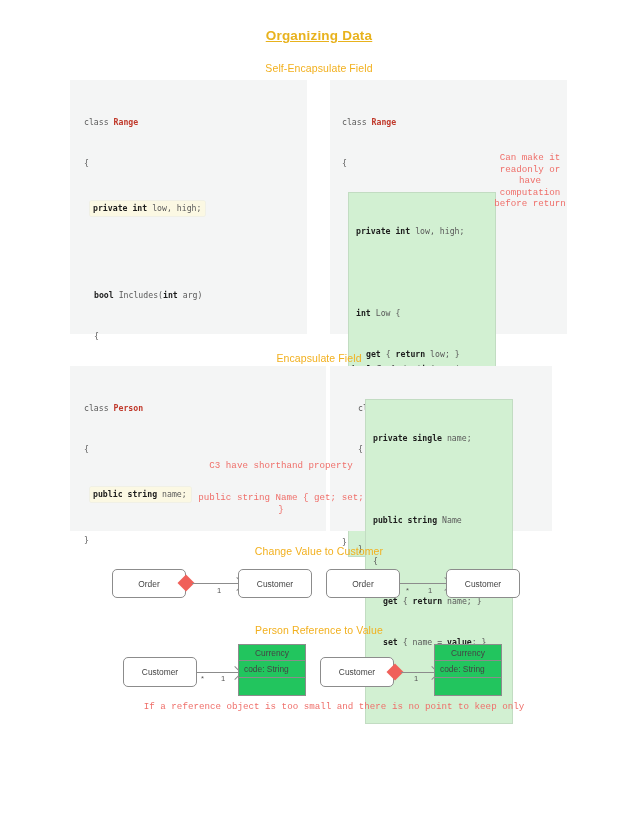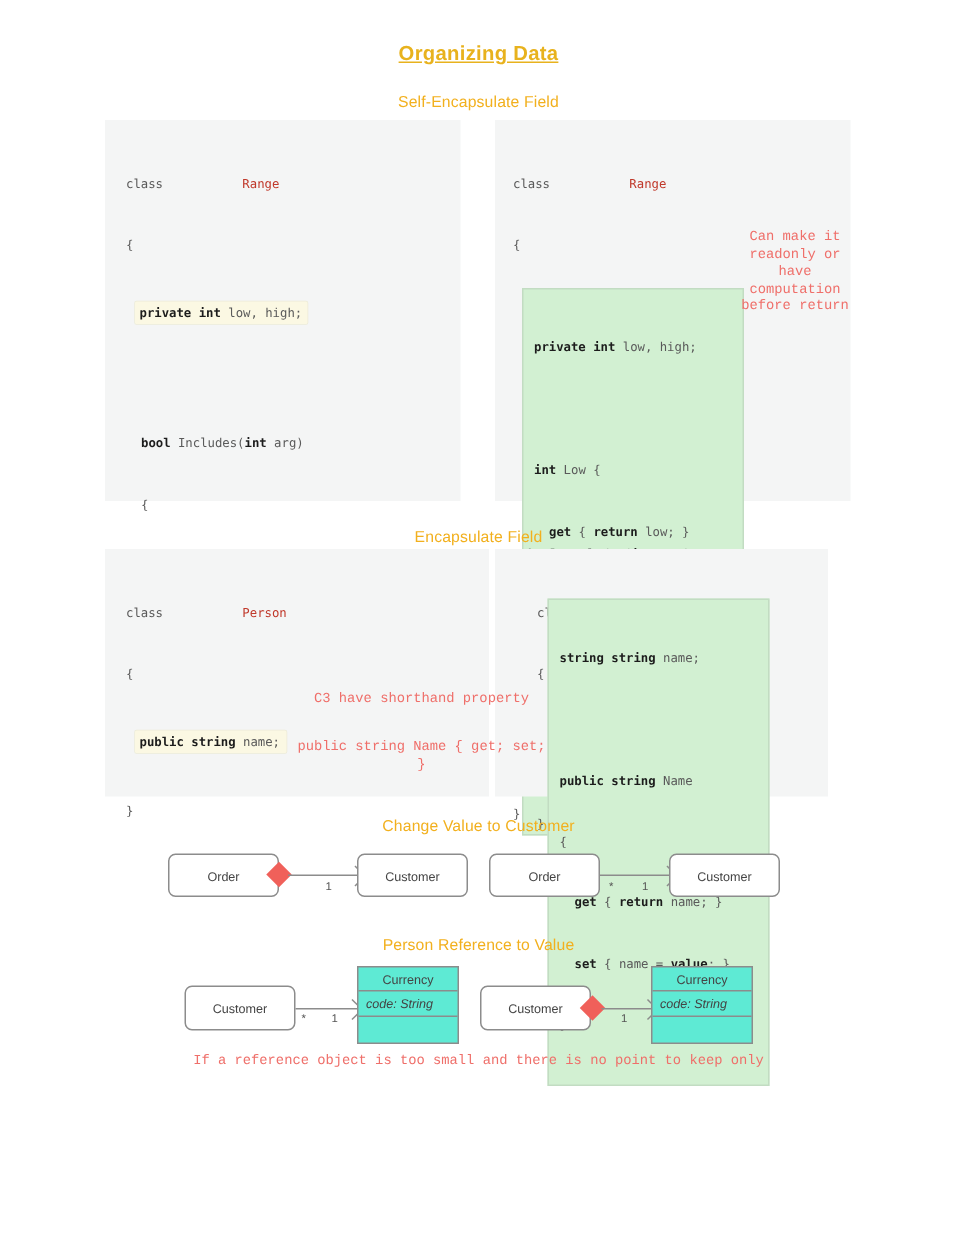--- a/index.html
+++ b/index.html
@@ -49,21 +49,21 @@
     box-sizing: border-box;
   }
   .code {
     font-family: "DejaVu Sans Mono", monospace;
     font-size: 8.2px;
     line-height: 13.6px;
     color: #3c3c3c;
     white-space: pre;
   }
   .code .kw   { font-weight: bold; color: #1c1c1c; }
-  .code .cls  { font-weight: normal; color: #c0392b; margin-left: 48px; }
+  .code .cls  { font-weight: bold; color: #c0392b; }
   .code .pln  { color: #5a5a5a; }
   .code .brc  { color: #5a5a5a; }
 
   .hl-yellow {
     background: #fbf8e3;
     display: inline-block;
     padding: 1px 4px 1px 3px;
     border-radius: 1px;
     box-shadow: 0 0 0 .5px #ecebd8;
   }
@@ -101,40 +101,39 @@
     box-sizing: border-box;
     display: flex;
     align-items: center;
     justify-content: center;
     font-size: 8.4px;
     color: #444;
   }
   .uml-class {
     position: absolute;
     border: 1.3px solid #8c8c8c;
-    background: #5eead4;
+    background: #22c55e;
     box-sizing: border-box;
   }
   .uml-class .cmp {
     box-sizing: border-box;
     display: flex;
     align-items: center;
     font-size: 8.4px;
     color: #444;
   }
   .uml-class .cmp.head {
     justify-content: center;
     border-bottom: 1.3px solid #8c8c8c;
     height: 16px;
   }
   .uml-class .cmp.attr {
     padding-left: 5px;
     border-bottom: 1.3px solid #8c8c8c;
     height: 17px;
-    font-style: italic;
   }
   .uml-class .cmp.ops { height: 17px; }
 
   .conn {
     position: absolute;
     height: 1.3px;
     background: #8c8c8c;
   }
   .diamond {
     position: absolute;
@@ -214,21 +213,21 @@
       <div class="line"><span class="brc">}</span></div>
     </div>
   </div>
 
   <div class="panel" style="left:330px; top:366px; width:222px; height:165px;">
     <div class="code" style="position:absolute; left:28px; top:9px;">
       <div class="line"><span class="pln">class </span><span class="cls">Person</span></div>
       <div class="line"><span class="brc">{</span></div>
     </div>
     <div class="greenbox code" style="position:absolute; left:35px; top:33px; width:148px;">
-      <div class="line"><span class="kw">string string</span><span class="pln"> name;</span></div>
+      <div class="line"><span class="kw">private single</span><span class="pln"> name;</span></div>
       <div class="blank"></div>
       <div class="line"><span class="kw">public string</span><span class="pln"> Name</span></div>
       <div class="line"><span class="brc">{</span></div>
       <div class="line" style="padding-left:10px;"><span class="kw">get</span><span class="pln"> { </span><span class="kw">return</span><span class="pln"> name; }</span></div>
       <div class="line" style="padding-left:10px;"><span class="kw">set</span><span class="pln"> { name = </span><span class="kw">value</span><span class="pln">; }</span></div>
       <div class="line"><span class="brc">}</span></div>
     </div>
     <div class="code" style="position:absolute; left:28px; top:150px;">
       <div class="line"><span class="brc">}</span></div>
     </div>
@@ -283,15 +282,15 @@
   <div class="diamond" style="left:389px; top:666px;"></div>
   <div class="conn" style="left:401px; top:672px; width:33px;"></div>
   <div class="arrowhead" style="left:427px; top:668px;"></div>
   <div class="mult" style="left:414px; top:674px;">1</div>
   <div class="uml-class" style="left:434px; top:644px; width:68px; height:52px;">
     <div class="cmp head">Currency</div>
     <div class="cmp attr">code: String</div>
     <div class="cmp ops"></div>
   </div>
 
-  <div class="note" style="left:119px; top:701px; width:400px;">If a reference object is too small and there is no point to keep only</div>
+  <div class="note" style="left:134px; top:701px; width:400px;">If a reference object is too small and there is no point to keep only</div>
 
 </div>
 
 </body></html>

